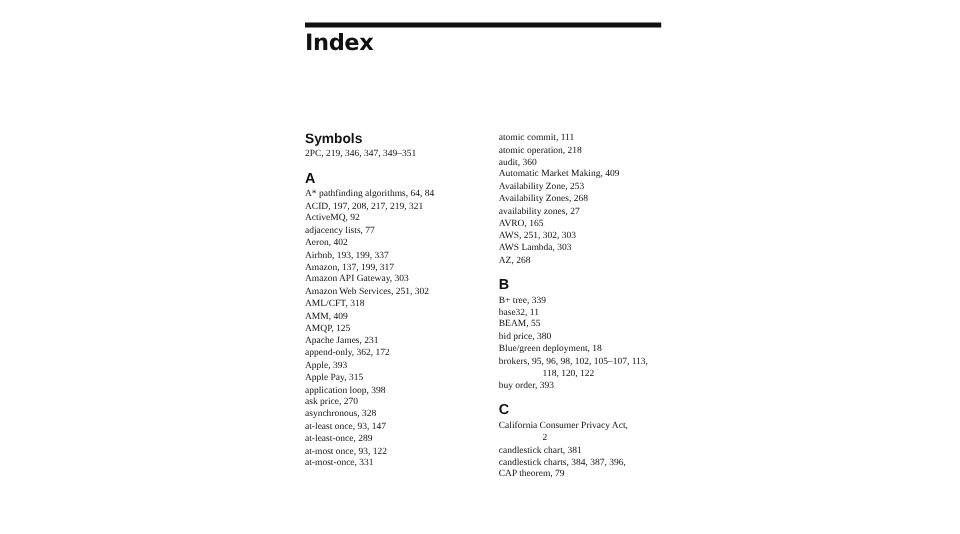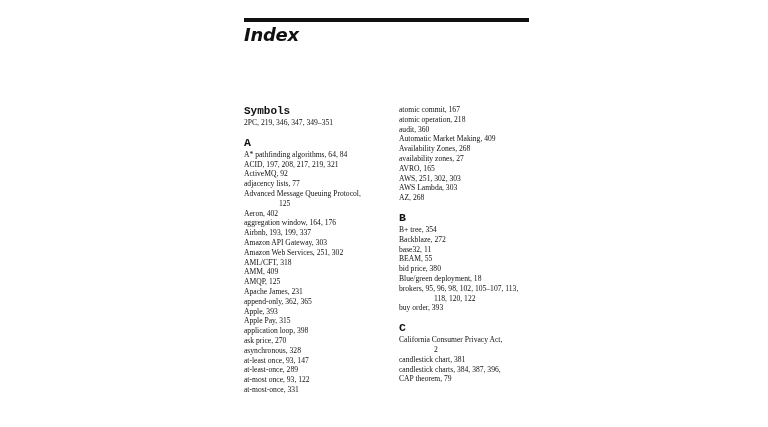--- a/index.html
+++ b/index.html
@@ -1,78 +1,77 @@
 <!DOCTYPE html>
 <html><head>
   <meta charset="utf-8">
   <style>
     html, body { margin:0; padding:0; }
     body { width:768px; height:427px; background:#ffffff; position:relative; overflow:hidden; font-family:"Liberation Serif", serif; color:#111; }
     .rule { position:absolute; left:244px; top:18px; width:285px; height:4px; background:#111; }
-    .title { position:absolute; left:244px; top:24px; font-family:"DejaVu Sans", sans-serif; font-weight:bold; font-size:18px; letter-spacing:-0.3px; color:#111;font-style:italic; }
+    .title { position:absolute; left:244px; top:24px; font-family:"DejaVu Sans", sans-serif; font-weight:bold; font-size:18px; letter-spacing:-0.3px; color:#111; }
     .col { position:absolute; top:104px; width:150px; }
     .col.left { left:244px; }
     .col.right { left:399px; top:105px; width:160px; }
-    .section-head { font-family:Liberation Mono, monospace; font-weight:bold; font-size:11.5px; line-height:14px; margin:0; }
+    .section-head { font-family:Liberation Sans, sans-serif; font-weight:bold; font-size:11.5px; line-height:14px; margin:0; }
     .section-head.symbols { font-size:11px; }
     .entry { font-size:7.6px; line-height:9.8px; white-space:nowrap; }
     .entry .cont { display:block; padding-left:35px; }
     .gap { height:8px; }
   </style>
 </head>
 <body>
 
 <div class="rule"></div>
 <div class="title">Index</div>
 
 <div class="col left">
     <div class="section-head symbols">Symbols</div>
     <div class="entry"><span>2PC, 219, 346, 347, 349–351</span></div>
     <div class="gap"></div>
     <div class="section-head">A</div>
     <div class="entry"><span>A* pathfinding algorithms, 64, 84</span></div>
     <div class="entry"><span>ACID, 197, 208, 217, 219, 321</span></div>
     <div class="entry"><span>ActiveMQ, 92</span></div>
     <div class="entry"><span>adjacency lists, 77</span></div>
-    <div class="entry"><span>Advanced Message Queuing Protocol,</span><span class="cont">125</span></div>
     <div class="entry"><span>Aeron, 402</span></div>
-    <div class="entry"><span>aggregation window, 164, 176</span></div>
     <div class="entry"><span>Airbnb, 193, 199, 337</span></div>
+    <div class="entry"><span>Amazon, 137, 199, 317</span></div>
     <div class="entry"><span>Amazon API Gateway, 303</span></div>
     <div class="entry"><span>Amazon Web Services, 251, 302</span></div>
     <div class="entry"><span>AML/CFT, 318</span></div>
     <div class="entry"><span>AMM, 409</span></div>
     <div class="entry"><span>AMQP, 125</span></div>
     <div class="entry"><span>Apache James, 231</span></div>
-    <div class="entry"><span>append-only, 362, 365</span></div>
+    <div class="entry"><span>append-only, 362, 172</span></div>
     <div class="entry"><span>Apple, 393</span></div>
     <div class="entry"><span>Apple Pay, 315</span></div>
     <div class="entry"><span>application loop, 398</span></div>
     <div class="entry"><span>ask price, 270</span></div>
     <div class="entry"><span>asynchronous, 328</span></div>
     <div class="entry"><span>at-least once, 93, 147</span></div>
     <div class="entry"><span>at-least-once, 289</span></div>
     <div class="entry"><span>at-most once, 93, 122</span></div>
     <div class="entry"><span>at-most-once, 331</span></div>
   </div>
 <div class="col right">
-    <div class="entry"><span>atomic commit, 167</span></div>
+    <div class="entry"><span>atomic commit, 111</span></div>
     <div class="entry"><span>atomic operation, 218</span></div>
     <div class="entry"><span>audit, 360</span></div>
     <div class="entry"><span>Automatic Market Making, 409</span></div>
+    <div class="entry"><span>Availability Zone, 253</span></div>
     <div class="entry"><span>Availability Zones, 268</span></div>
     <div class="entry"><span>availability zones, 27</span></div>
     <div class="entry"><span>AVRO, 165</span></div>
     <div class="entry"><span>AWS, 251, 302, 303</span></div>
     <div class="entry"><span>AWS Lambda, 303</span></div>
     <div class="entry"><span>AZ, 268</span></div>
     <div class="gap"></div>
     <div class="section-head">B</div>
-    <div class="entry"><span>B+ tree, 354</span></div>
-    <div class="entry"><span>Backblaze, 272</span></div>
+    <div class="entry"><span>B+ tree, 339</span></div>
     <div class="entry"><span>base32, 11</span></div>
     <div class="entry"><span>BEAM, 55</span></div>
     <div class="entry"><span>bid price, 380</span></div>
     <div class="entry"><span>Blue/green deployment, 18</span></div>
     <div class="entry"><span>brokers, 95, 96, 98, 102, 105–107, 113,</span><span class="cont">118, 120, 122</span></div>
     <div class="entry"><span>buy order, 393</span></div>
     <div class="gap"></div>
     <div class="section-head">C</div>
     <div class="entry"><span>California Consumer Privacy Act,</span><span class="cont">2</span></div>
     <div class="entry"><span>candlestick chart, 381</span></div>

